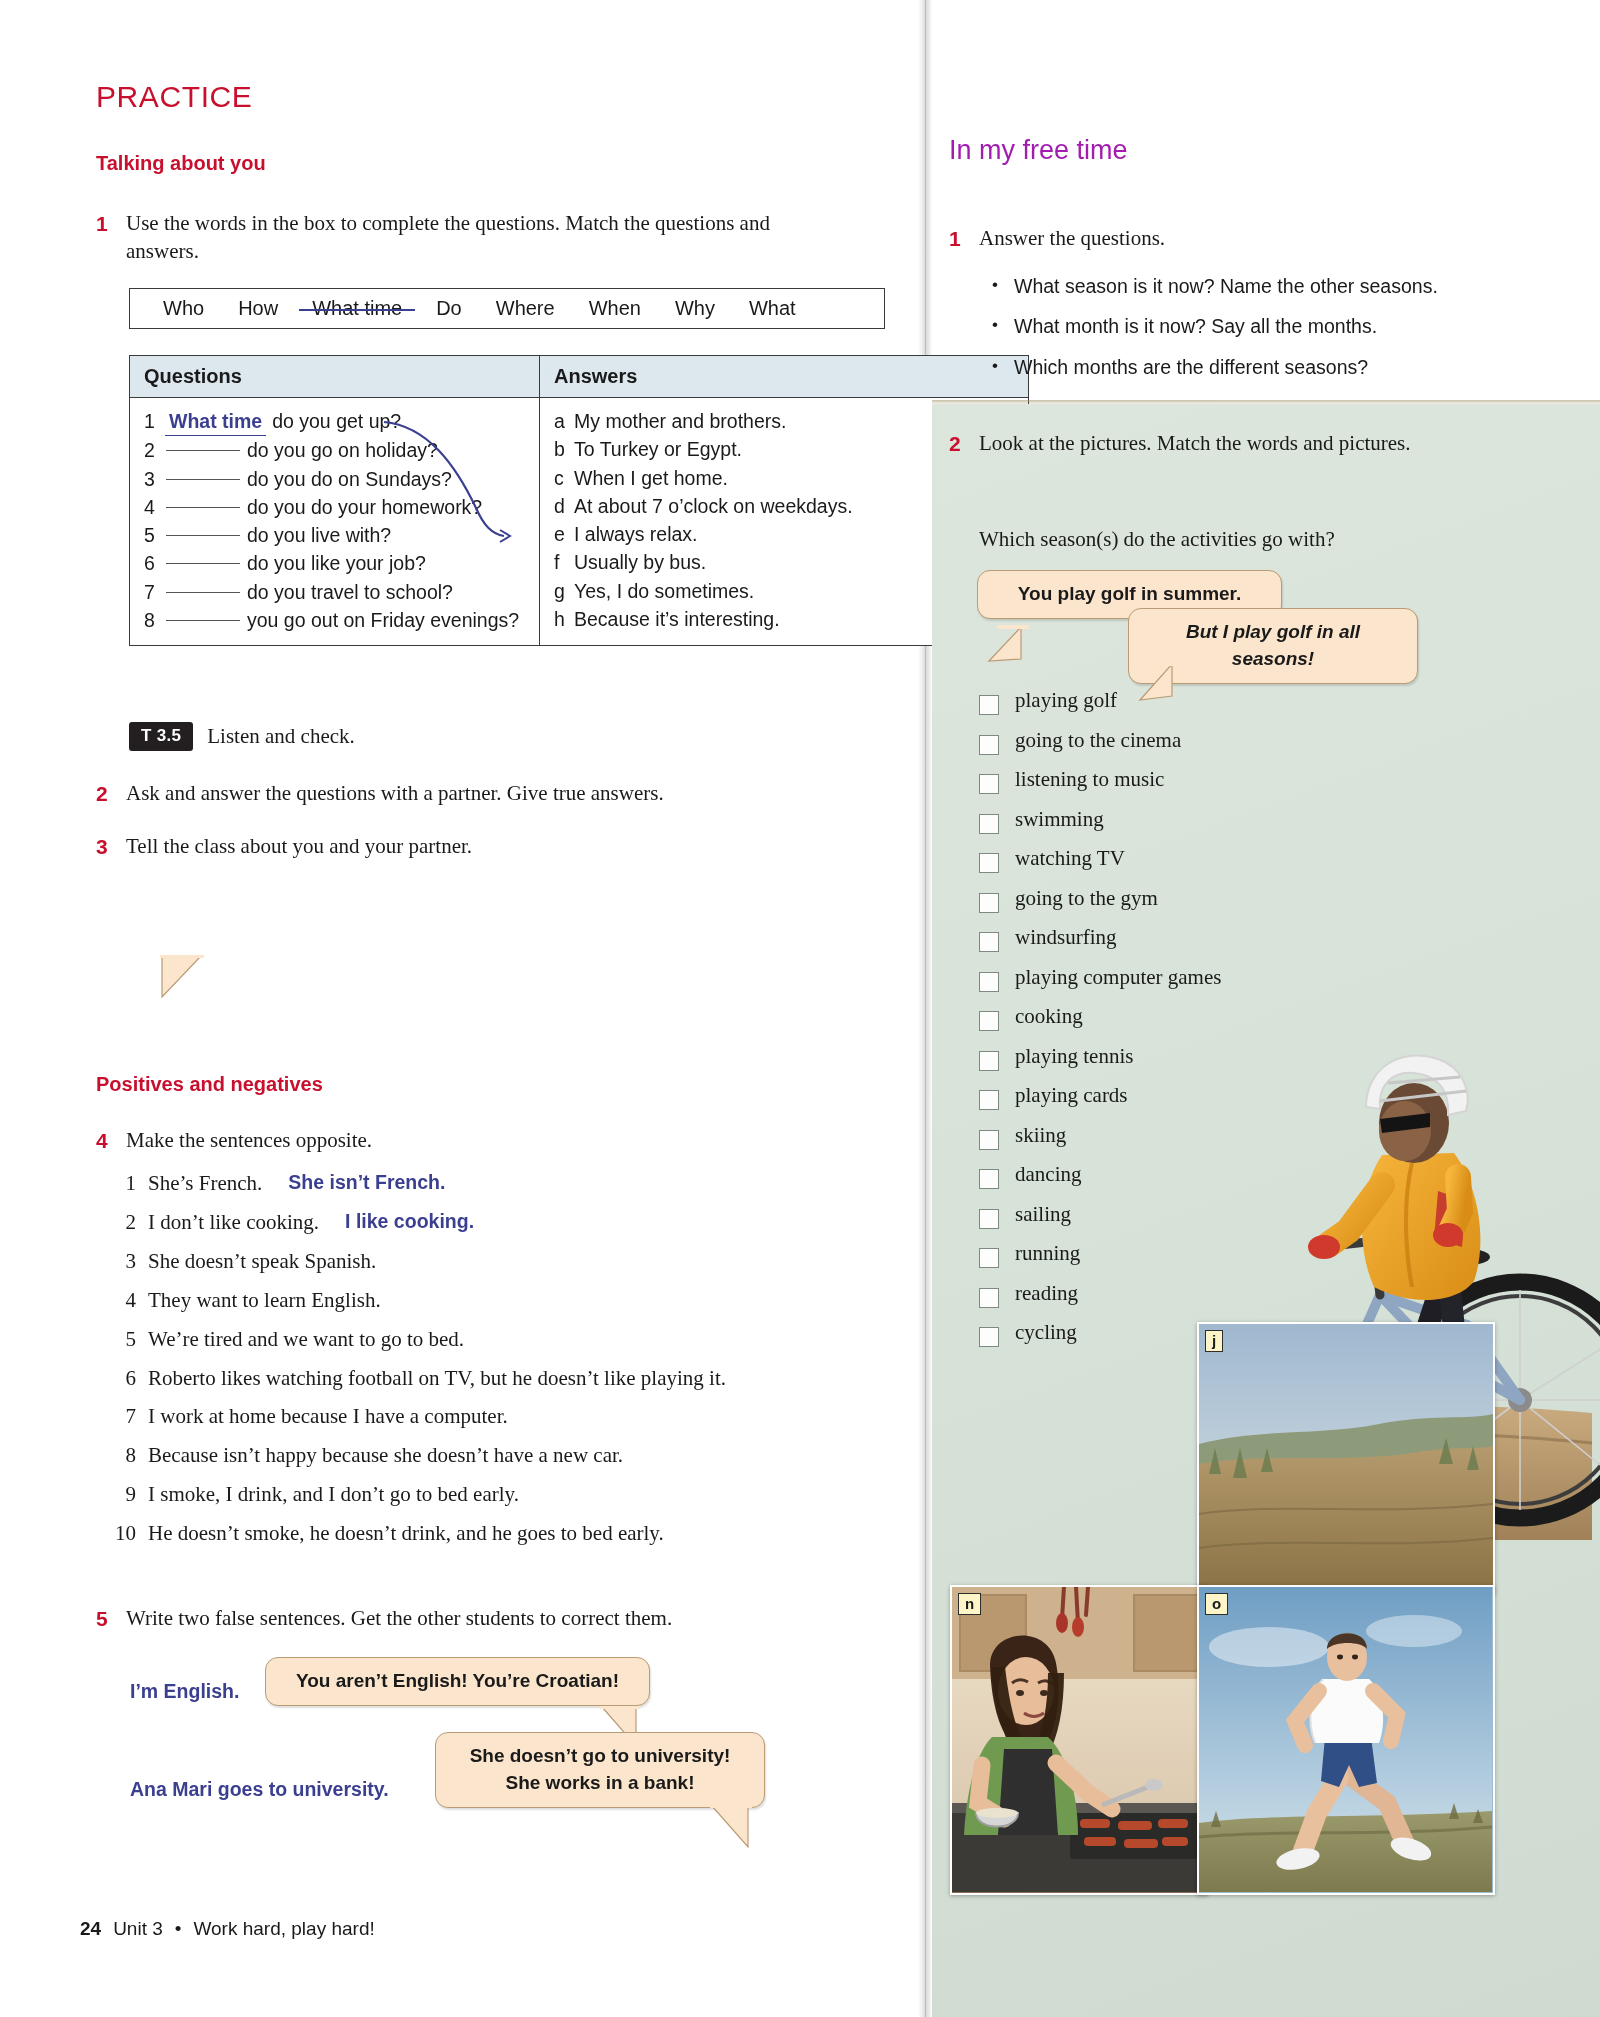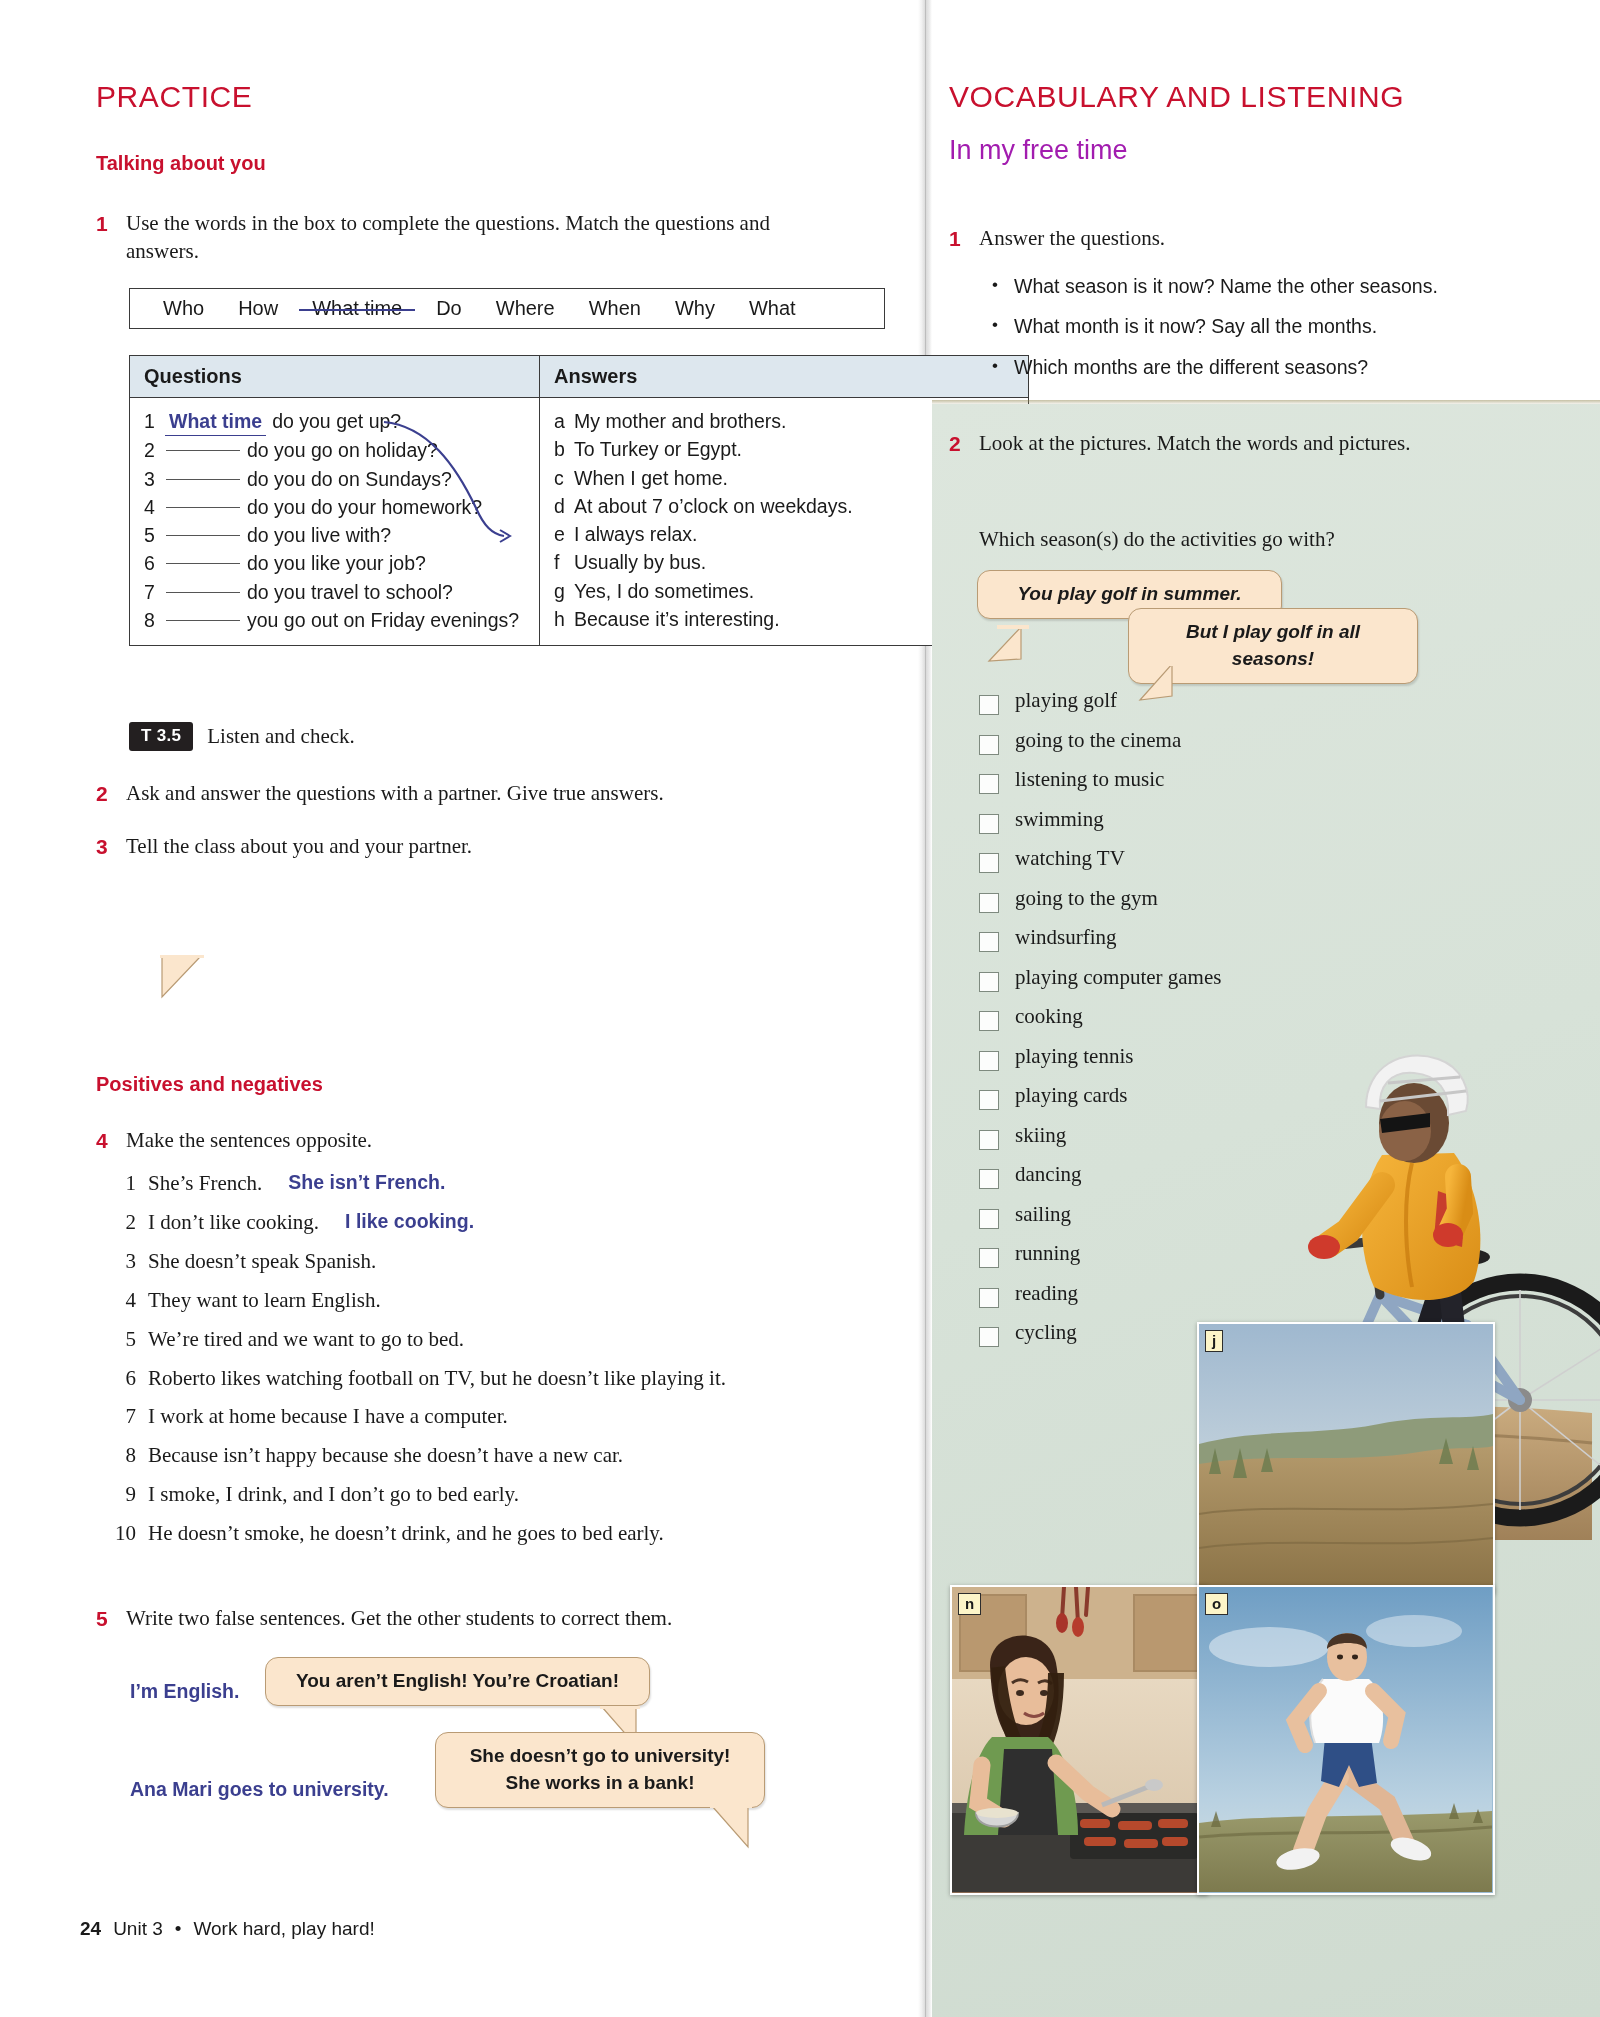--- a/index.html
+++ b/index.html
@@ -369,21 +369,20 @@
       <span>•</span>
       <span>Work hard, play hard!</span>
     </div>
   </div>
 
   <div id="right-col">
 
     <div class="green-top-edge"></div>
     <div class="green-panel"></div>
 
-    <div style="position:absolute;left:17px;top:80px;" class="sec-title">VOCABULARY AND LISTENING</div>
 
     <div style="position:absolute;left:17px;top:135px;font-family:'Liberation Sans',sans-serif;font-size:27px;color:#a21caf;">In my free time</div>
 
     <div class="ex" style="position:absolute;left:17px;top:225px;width:620px;">
       <div class="num">1</div>
       <div class="txt">Answer the questions.</div>
     </div>
 
     <div style="position:absolute;left:60px;top:272px;width:600px;">
       <div class="bullet-row" style="margin-bottom:12px;">
@@ -400,21 +399,21 @@
       </div>
     </div>
 
     <div class="ex" style="position:absolute;left:17px;top:430px;width:500px;">
       <div class="num">2</div>
       <div class="txt">Look at the pictures. Match the words and pictures.</div>
     </div>
 
     <div style="position:absolute;left:47px;top:527px;font-size:21px;">Which season(s) do the activities go with?</div>
 
-    <div class="bubble" style="position:absolute;left:45px;top:570px;width:305px;font-style:italic;">
+    <div class="bubble" style="position:absolute;left:45px;top:570px;width:305px;">
       <span>You play golf in summer.</span>
     </div>
     <svg class="bub-tail" style="left:55px;top:625px;" width="60" height="40">
       <path d="M2,36 L34,2 L34,34 Z" fill="#fbe6cd" stroke="#b99b74" stroke-width="1.2"></path>
       <rect x="10" y="0" width="32" height="4" fill="#fbe6cd"></rect>
     </svg>
 
     <div class="bubble" style="position:absolute;left:196px;top:608px;width:290px;font-style:italic;">
       <span>But I play golf in all seasons!</span>
     </div>

